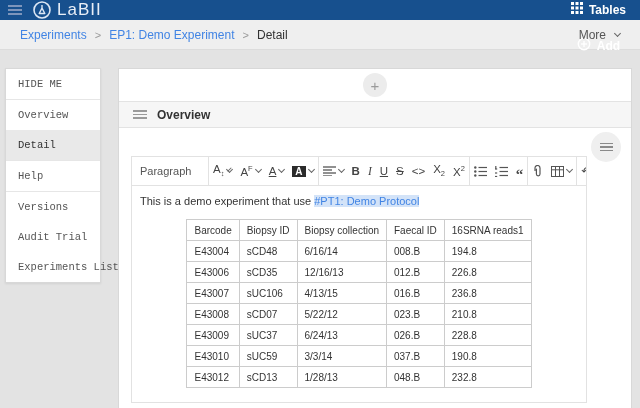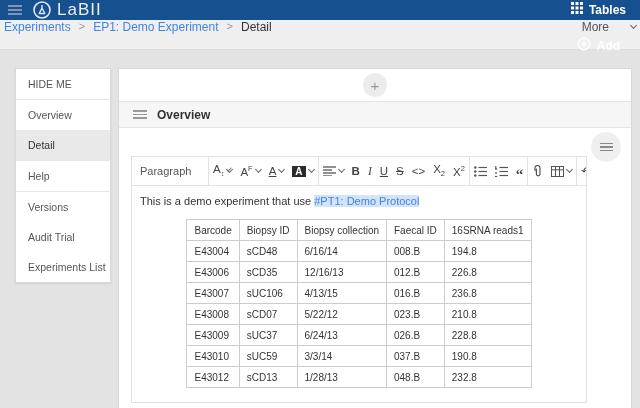--- a/index.html
+++ b/index.html
@@ -10,29 +10,29 @@
   
   .navbar { height:20px; background:#17508e; display:flex; align-items:center; padding:0 12px 0 8px; }
   .nav-burger { width:14px; height:10px; background:repeating-linear-gradient(to bottom,#7d95bb 0 2px,transparent 2px 4px); margin-right:10px; cursor:pointer; }
   .brand { display:flex; align-items:center; gap:5px; color:#e8eef7; }
   .brand-text { font-size:17px; letter-spacing:1px; font-weight:400; }
   .nav-spacer { flex:1; }
   .nav-actions { display:flex; align-items:center; gap:20px;flex-direction:column; }
   .nav-action { display:flex; align-items:center; gap:6px; color:#fff; font-size:12px; font-weight:bold; cursor:pointer; }
 
   
-  .crumbbar { height:30px; background:#efefef; border-bottom:1px solid #dcdcdc; display:flex; align-items:flex-start; padding:0 4px; font-size:12px; }
+  .crumbbar { height:30px; background:#efefef; border-bottom:1px solid #dcdcdc; display:flex; align-items:center; padding:0 20px; font-size:12px; }
   .crumb-link { color:#4184e4; cursor:pointer; }
   .crumb-sep { color:#999; padding:0 8px; font-size:11px; }
   .crumb-current { color:#333; }
-  .more-btn { margin-left:auto; color:#555; display:flex; align-items:center; gap:22px; cursor:pointer; }
+  .more-btn { margin-left:auto; color:#555; display:flex; align-items:center; gap:9px; cursor:pointer; }
   .chev { width:5px; height:5px; border-right:1.4px solid #666; border-bottom:1.4px solid #666; transform:rotate(45deg); display:inline-block; margin-top:-3px; }
 
   
-  .sidebar { position:absolute; left:15px; top:68px; width:96px; background:#fff; border:1px solid #d8d8d8; box-shadow:0 1px 2px rgba(0,0,0,.08); }
+  .sidebar { position:absolute; left:5px; top:68px; width:96px; background:#fff; border:1px solid #d8d8d8; box-shadow:0 1px 2px rgba(0,0,0,.08);font-family:Liberation Mono, monospace; }
   .side-group { border-top:1px solid #e6e6e6; }
   .side-group:first-child { border-top:none; }
   .side-item { padding:9px 4px 9px 12px; font-size:10.5px; color:#555; white-space:nowrap; cursor:pointer; }
   .side-item.active { background:#e9e9e9; color:#333; }
 
   
   .main-card { position:absolute; left:118px; top:68px; width:514px; bottom:0; background:#fff; border:1px solid #d8d8d8; border-bottom:none; }
   .plus-row { text-align:center; padding-top:4px; }
   .plus-btn { display:inline-flex; width:24px; height:24px; border-radius:50%; background:#ececec; color:#9a9a9a; font-size:15px; align-items:center; justify-content:center; cursor:pointer; }
   .section-bar { margin-top:4px; height:27px; background:#f6f6f6; border-top:1px solid #e3e3e3; border-bottom:1px solid #e3e3e3; display:flex; align-items:center; padding-left:14px; }

